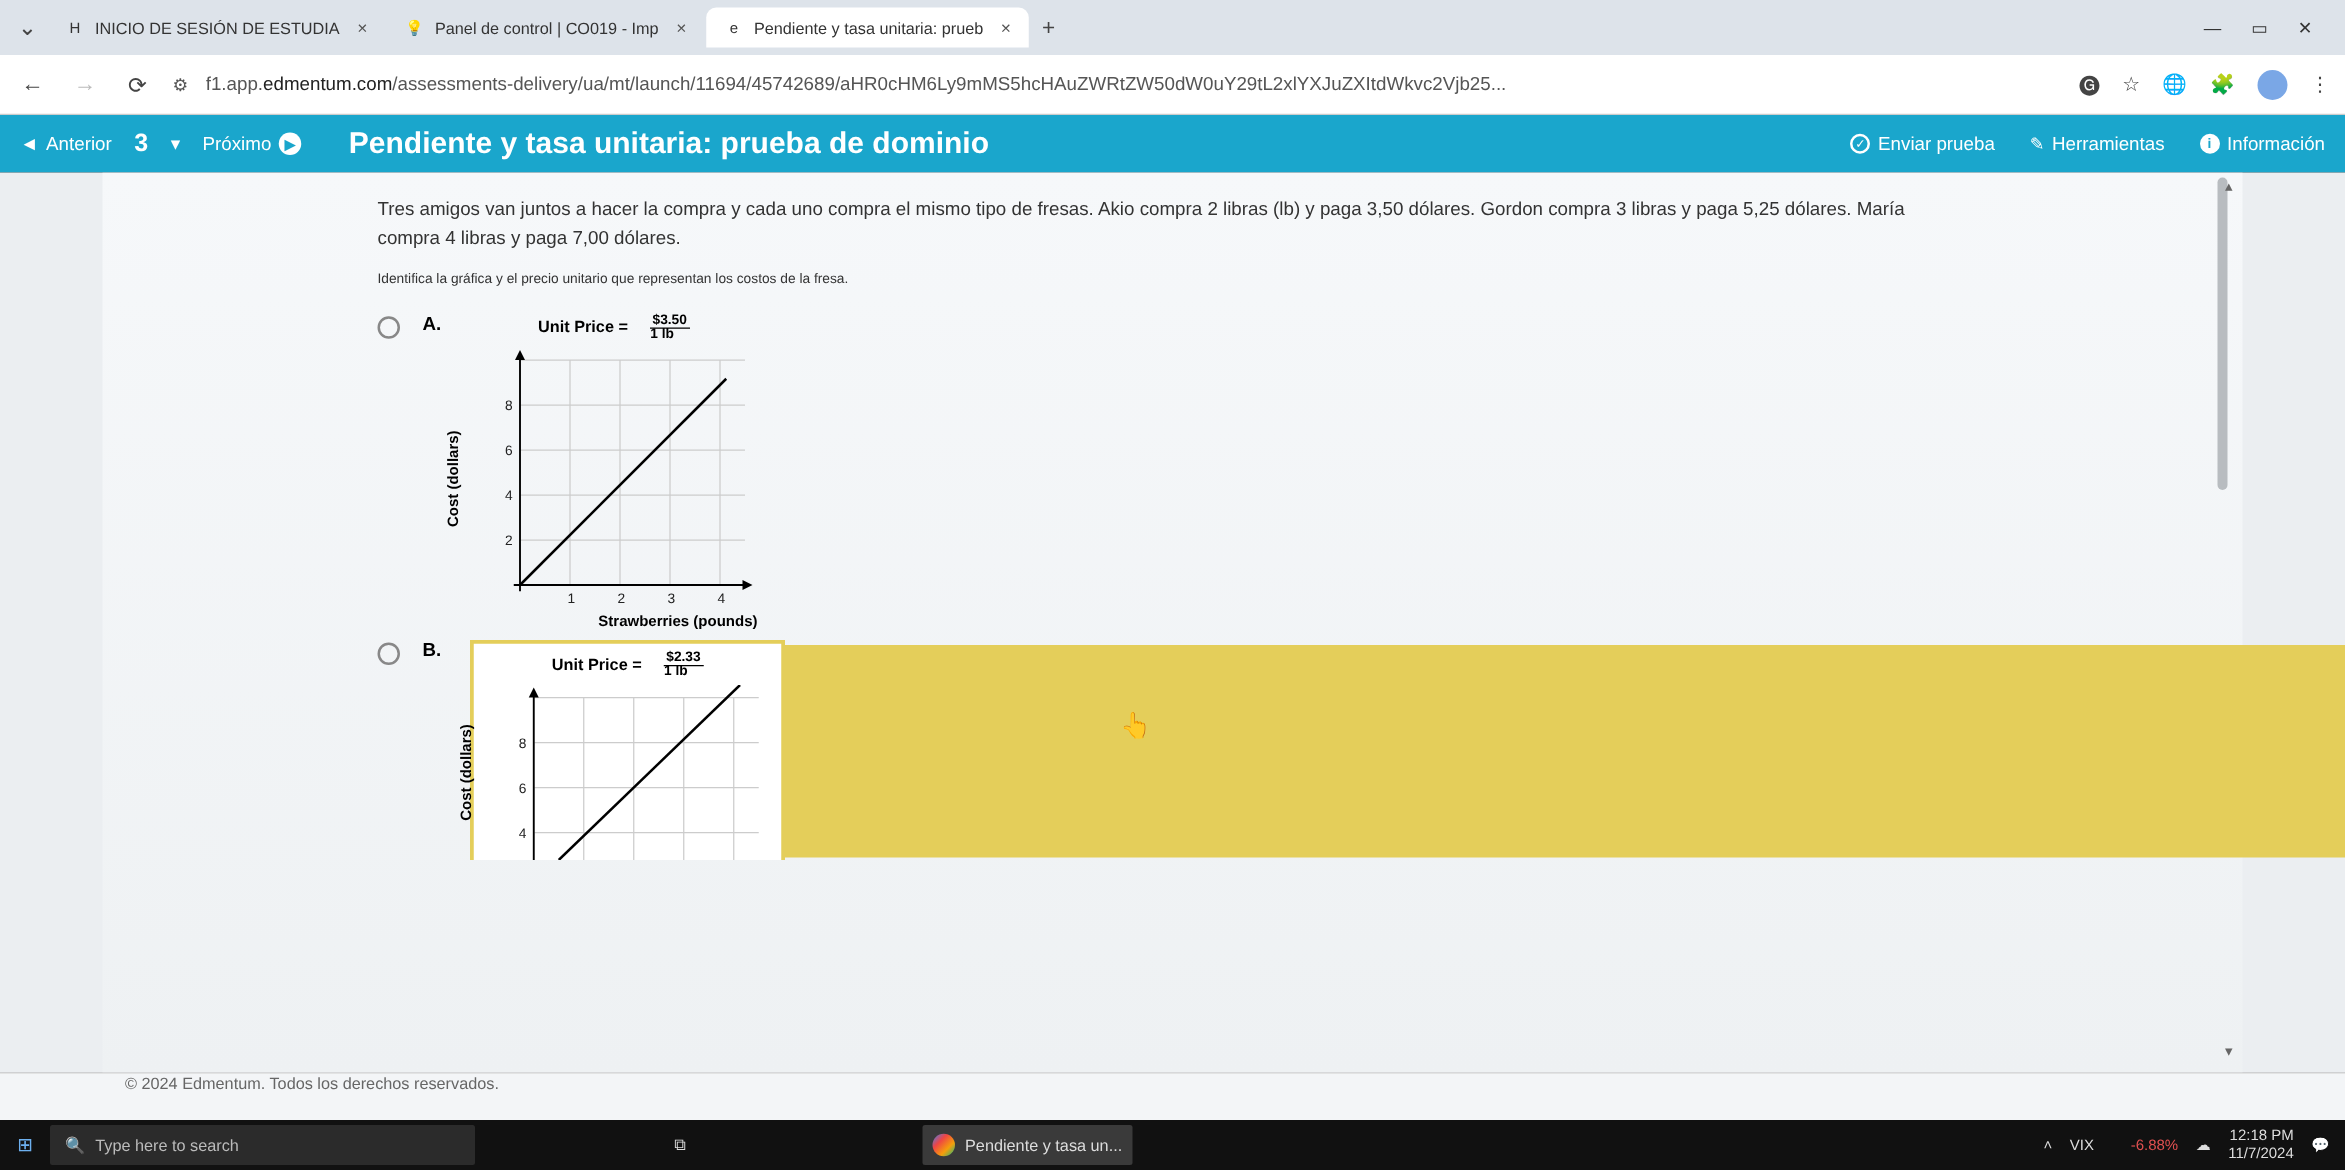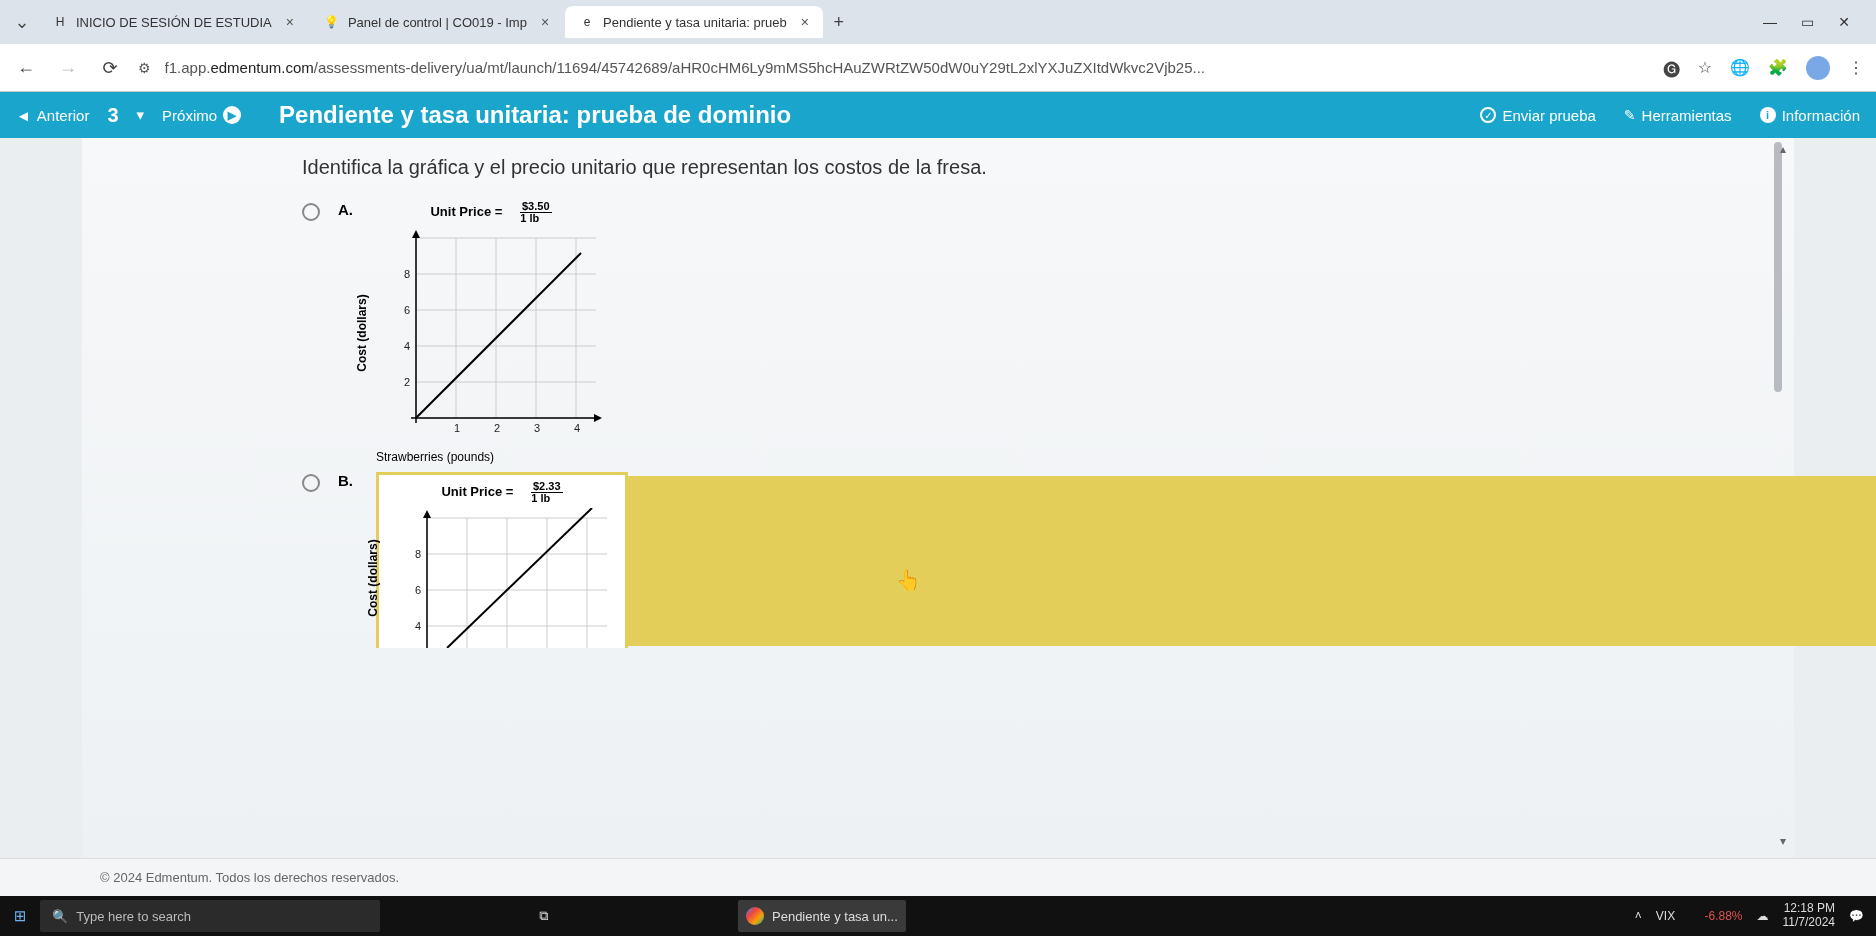--- a/index.html
+++ b/index.html
@@ -35,46 +35,46 @@
 .info-circ { width:16px; height:16px; border-radius:50%; background:#fff; color:#1aa6cc; display:inline-flex; align-items:center; justify-content:center; font-size:11px; font-weight:bold; }
 
 
 .viewport { position:relative; background:#ebeef1; height:calc(936px - 44px - 48px - 46px - 38px - 40px); overflow:hidden; }
 .page { position:absolute; left:82px; right:82px; top:0; bottom:0; background:linear-gradient(#f6f8fa,#eef1f3); padding:18px 220px 0 220px; }
 .scrollbar { position:absolute; right:94px; top:4px; width:8px; height:250px; background:#b8bcc0; border-radius:4px; }
 .arrow-up { position:absolute; right:90px; top:4px; font-size:12px; color:#666; }
 .arrow-down { position:absolute; right:90px; bottom:10px; font-size:12px; color:#666; }
 
 .q-text { font-size:15px; color:#333; line-height:1.55; margin-bottom:14px; }
-.q-sub  { font-size:20px; color:#333; margin-bottom:22px; }
+.q-sub  { font-size:11px; color:#333; margin-bottom:22px; }
 
 .answer { display:flex; align-items:flex-start; gap:18px; margin-bottom:8px; }
 .radio { width:18px; height:18px; border:2px solid #888; border-radius:50%; flex-shrink:0; margin-top:2px; }
 .opt-label { font-weight:600; font-size:15px; width:20px; flex-shrink:0; }
 
 .chart-wrap { position:relative; }
 .unit-price { font-size:13px; font-weight:700; text-align:center; margin-bottom:4px; }
 .unit-price .frac { display:inline-block; vertical-align:middle; font-size:11px; line-height:1.05; margin-left:2px; }
 .unit-price .frac .num { border-bottom:1px solid #000; padding:0 2px;margin-left:12px; }
 .unit-price .frac .den { padding:0 2px; }
 
 .plot { position:relative; width:230px; height:210px; }
 .plot svg { position:absolute; inset:0; }
 .ylabel { position:absolute; left:-14px; top:50%; transform:translate(-50%,-50%) rotate(-90deg); font-size:12px; font-weight:700; white-space:nowrap; }
-.xlabel { text-align:left; font-size:12px; font-weight:400; margin-top:12px; }
+.xlabel { text-align:right; font-size:12px; font-weight:700; margin-top:2px; }
 .tick { font-size:11px; fill:#222; }
 
 .highlight-row { position:relative; }
 .highlight-bg { position:absolute; left:100px; top:4px; right:-520px; height:170px; background:#e4ce5a; z-index:0; }
 .highlight-row .chart-col { position:relative; z-index:1; background:#fff; border:3px solid #e4ce5a; border-bottom:none; padding:6px 8px 0 8px; }
 
 .cursor { position:absolute; left:814px; top:430px; font-size:20px; z-index:5; }
 
 
-.footer { height:38px; background:#f3f5f7; display:flex; align-items:center; padding-left:100px; font-size:13px; color:#666; border-top:1px solid #ddd; }
+.footer { height:38px; background:#f3f5f7; display:flex; padding-left:100px; font-size:13px; color:#666; border-top:1px solid #ddd; }
 
 
 .taskbar { height:40px; background:#111; display:flex; align-items:center; color:#ddd; font-size:13px; position:relative; }
 .taskbar .start { width:40px; text-align:center; font-size:15px; color:#6db0ef; }
 .search-box { display:flex; align-items:center; gap:8px; background:#2b2b2b; height:32px; width:340px; padding:0 12px; border-radius:2px; color:#bbb; }
 .task-app { display:flex; align-items:center; gap:8px; background:#3a3a3a; height:32px; padding:0 8px; margin-left:180px; border-radius:2px; }
 .task-app .dot { width:18px; height:18px; border-radius:50%; background:linear-gradient(135deg,#3b82f6,#ef4444,#f59e0b,#10b981); }
 .tray { position:absolute; right:12px; top:0; bottom:0; display:flex; align-items:center; gap:14px; font-size:12px; }
 .tray .stock { color:#e05050;margin-left:26px; }
 .tray .clock { text-align:right; line-height:1.15; }
@@ -155,20 +155,21 @@
     <div class="btn">
       <span class="info-circ">i</span>
       <span>Información</span>
     </div>
   </div>
 </div>
 
 <div class="viewport">
   <div class="page">
 
+    <p class="q-text">Tres amigos van juntos a hacer la compra y cada uno compra el mismo tipo de fresas. Akio compra 2 libras (lb) y paga 3,50 dólares. Gordon compra 3 libras y paga 5,25 dólares. María compra 4 libras y paga 7,00 dólares.</p>
     <p class="q-sub">Identifica la gráfica y el precio unitario que representan los costos de la fresa.</p>
 
     <div class="answer">
       <span class="radio"></span>
       <span class="opt-label">A.</span>
       <div class="chart-wrap">
         <div class="unit-price">
           <span>Unit Price =</span>
           <span class="frac"><span class="num">$3.50</span><br><span class="den">1 lb</span></span>
         </div>

